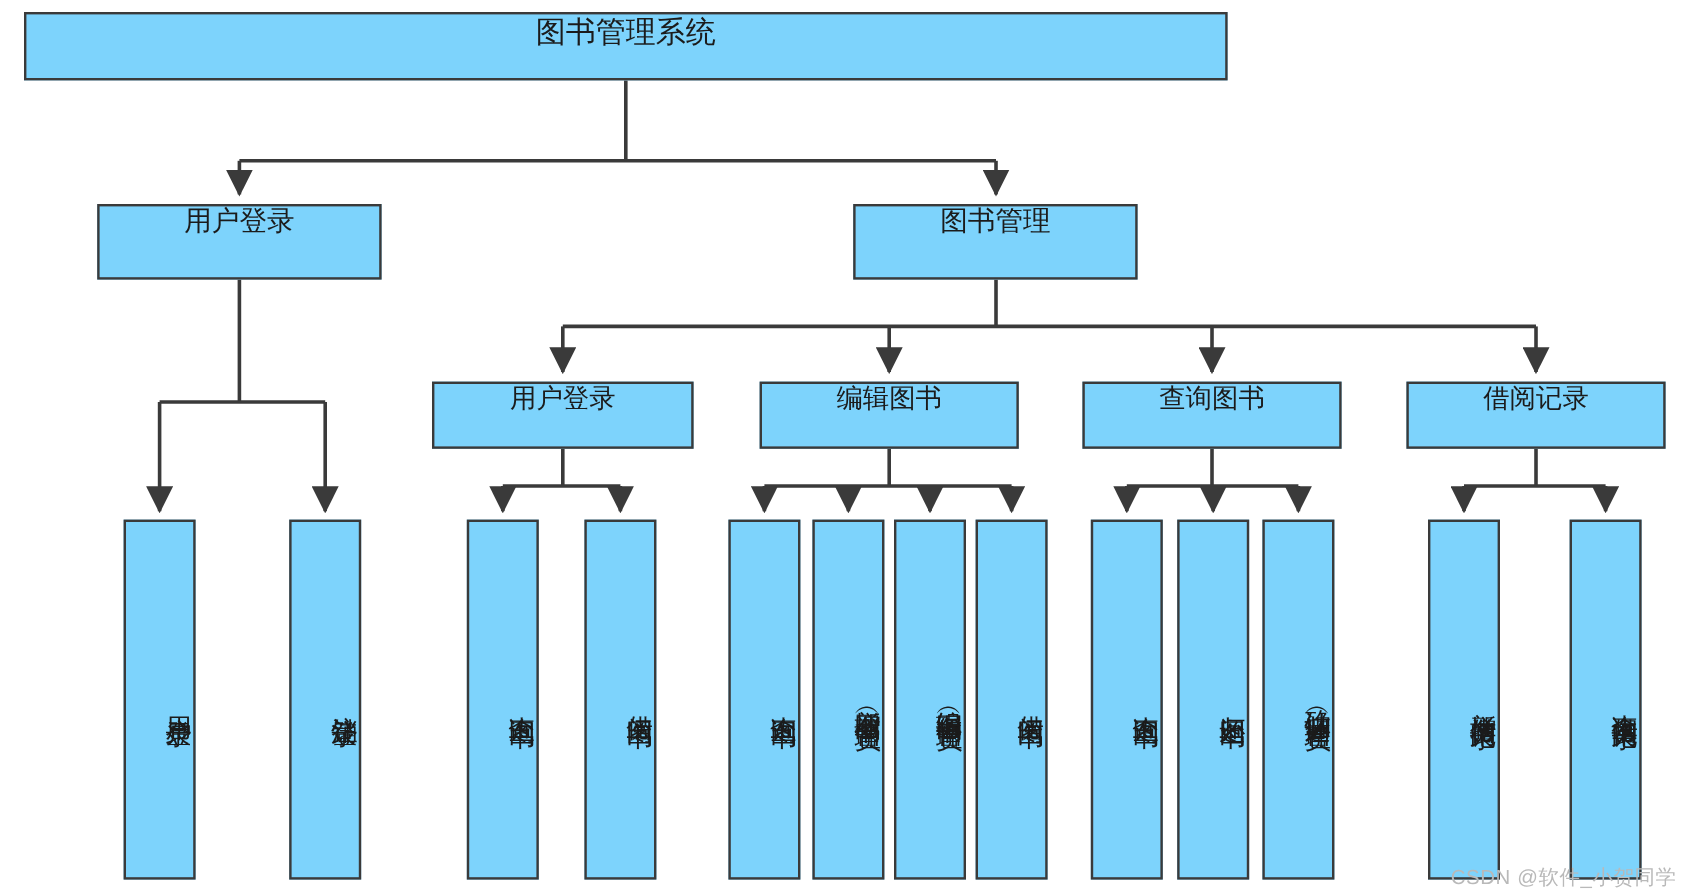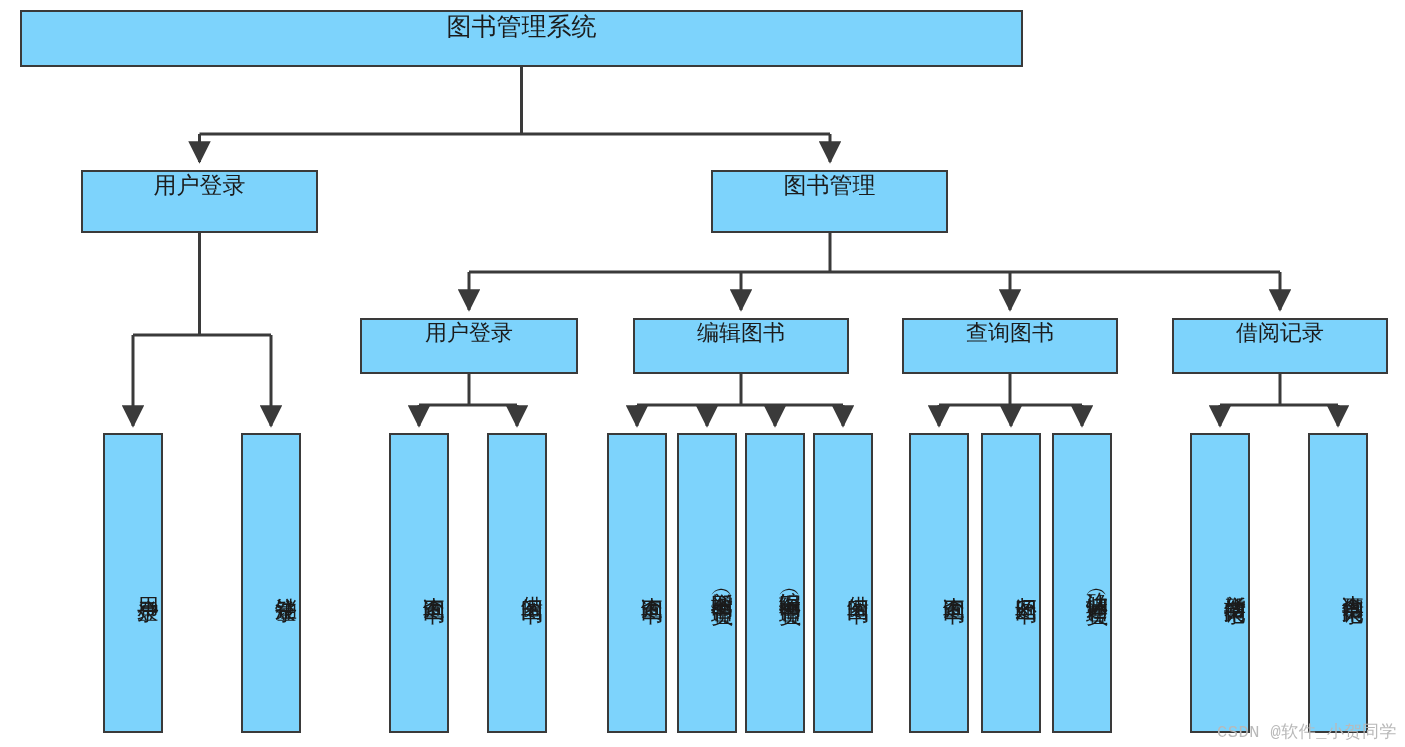--- a/index.html
+++ b/index.html
@@ -63,21 +63,21 @@
     display: block;
   }
   .watermark {
     position: absolute;
     right: 8px;
     bottom: 4px;
     font-size: 17px;
     color: #b9b9b9;
     letter-spacing: 0.5px;
     white-space: nowrap;
-    font-family: Liberation Mono, monospace;
+    font-family: Liberation Sans, sans-serif;
   }
 </style>
 </head>
 <body>
 
 <div id="diagram-root">
 
   <svg class="wires" viewBox="0 0 1405 747" xmlns="http://www.w3.org/2000/svg">
     <defs>
       <marker id="arrowhead" viewBox="0 0 10 10" refX="9.2" refY="5" markerWidth="7.5" markerHeight="7.5" orient="auto-start-reverse">

